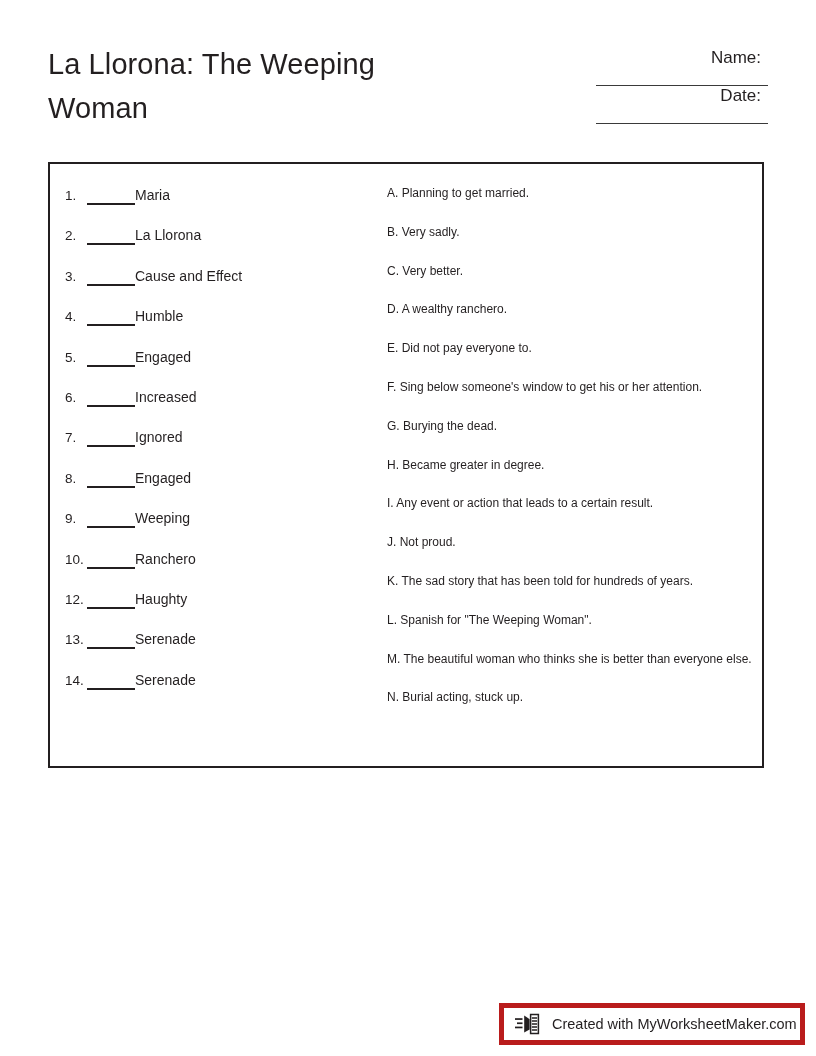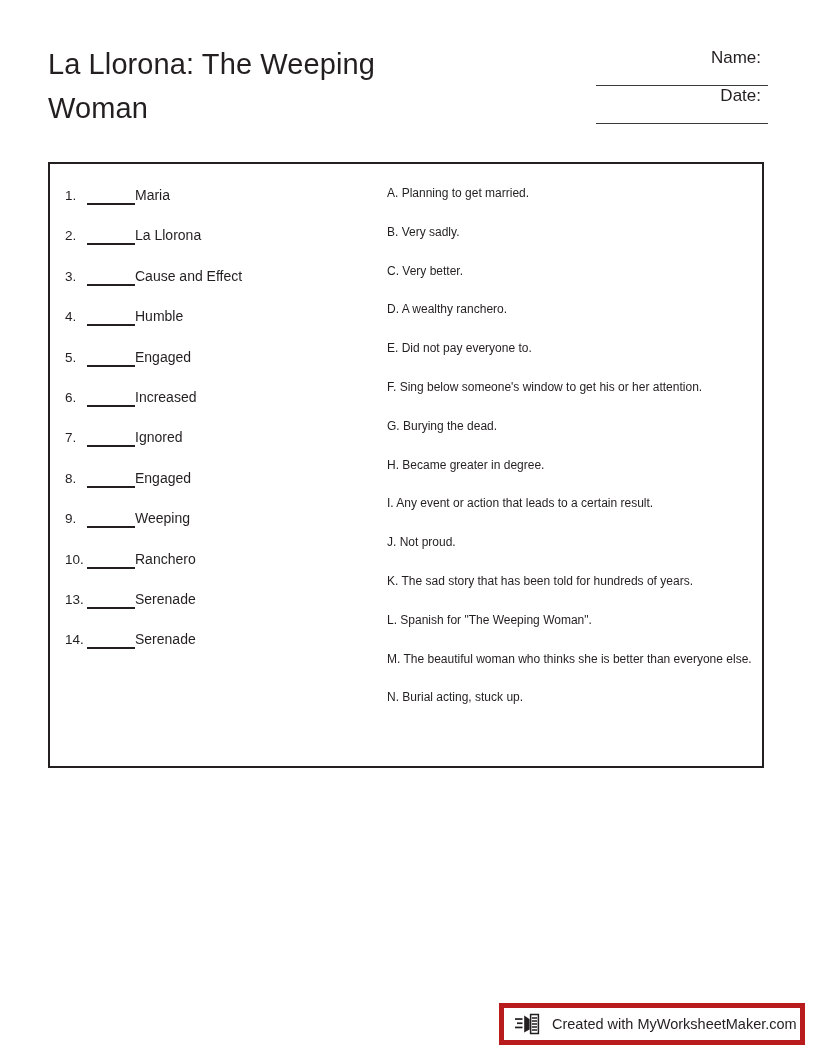--- a/index.html
+++ b/index.html
@@ -231,20 +231,25 @@
         </div>
         <div class="term-row">
           <span class="term-num">9.</span>
           <span class="term-blank"></span>
           <span class="term-text">Weeping</span>
         </div>
         <div class="term-row">
           <span class="term-num">10.</span>
           <span class="term-blank"></span>
           <span class="term-text">Ranchero</span>
+        </div>
+        <div class="term-row">
+          <span class="term-num">12.</span>
+          <span class="term-blank"></span>
+          <span class="term-text">Haughty</span>
         </div>
         <div class="term-row">
           <span class="term-num">13.</span>
           <span class="term-blank"></span>
           <span class="term-text">Serenade</span>
         </div>
         <div class="term-row">
           <span class="term-num">14.</span>
           <span class="term-blank"></span>
           <span class="term-text">Serenade</span>

